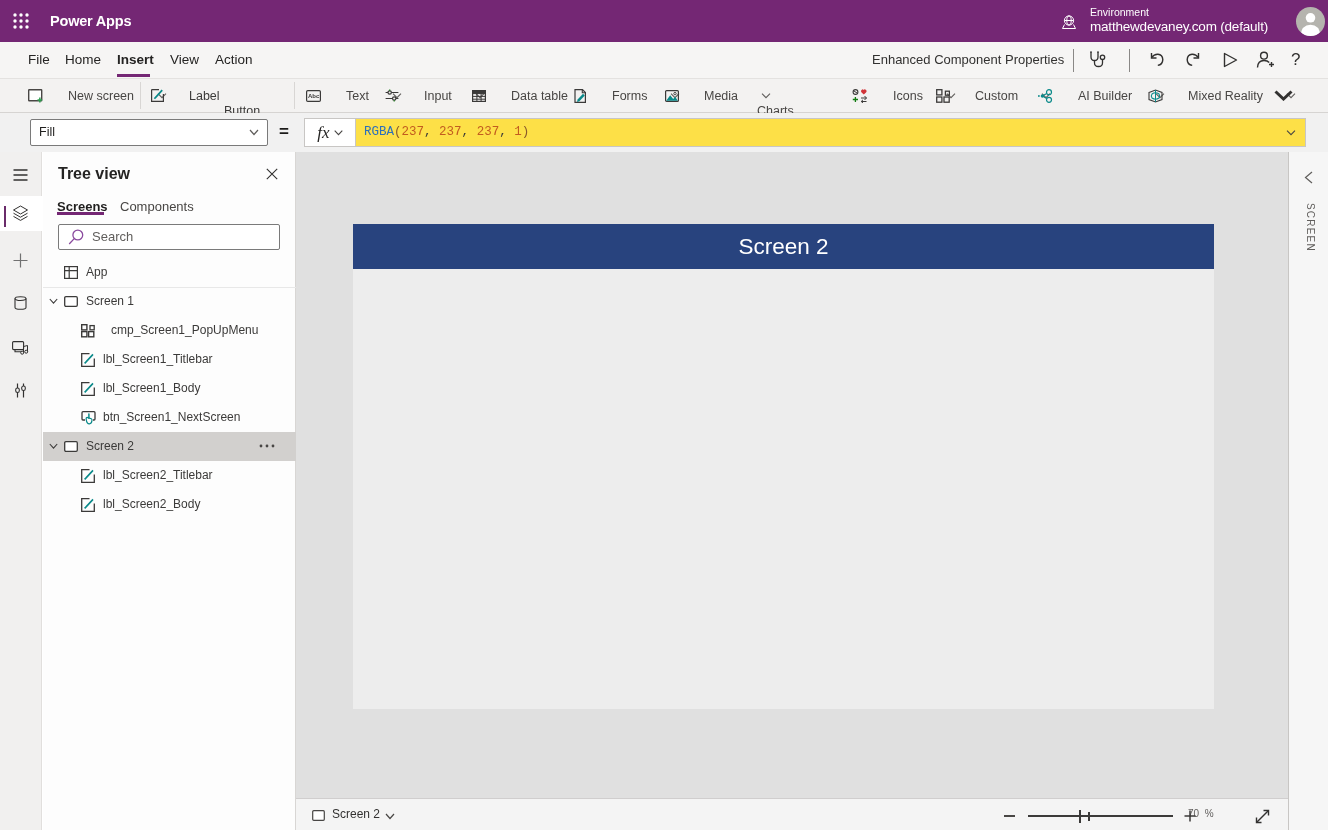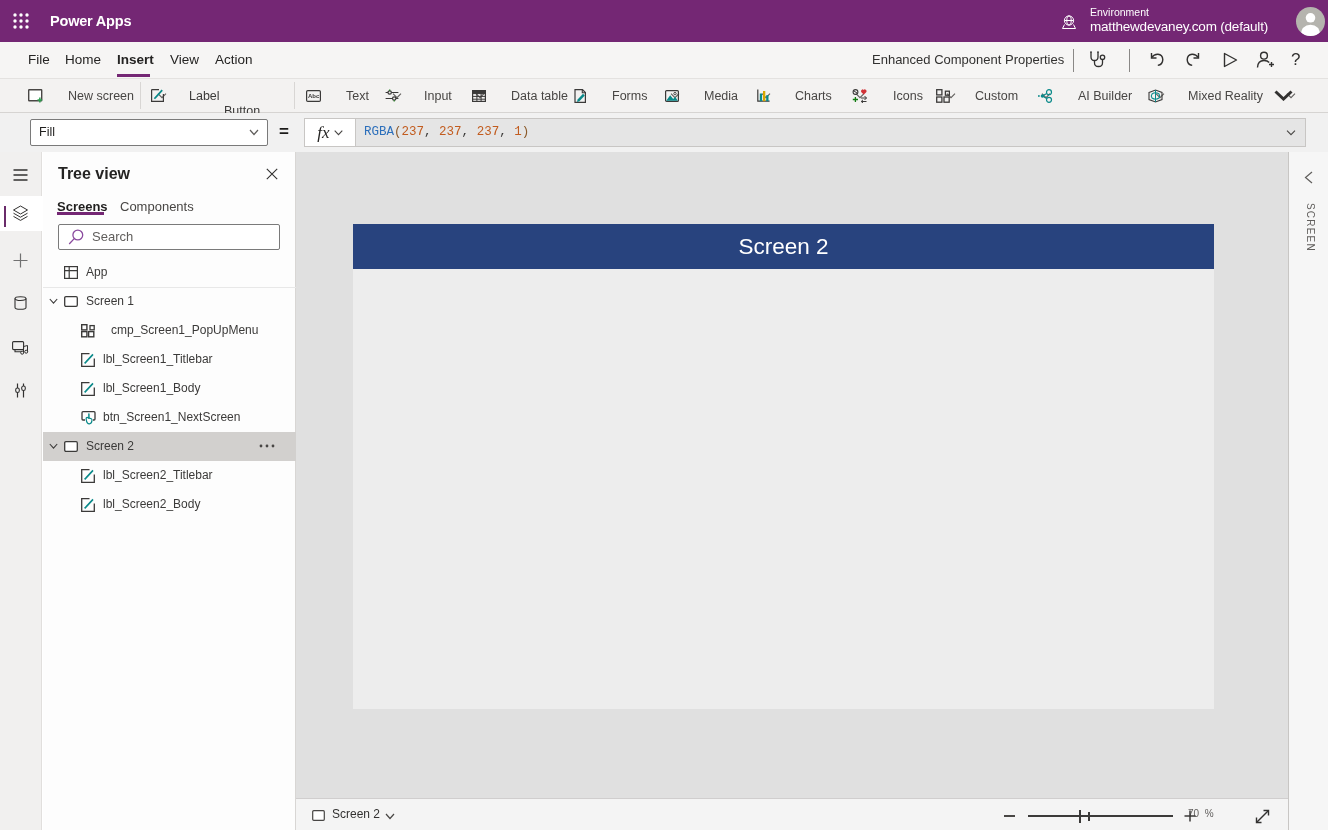--- a/index.html
+++ b/index.html
@@ -28,21 +28,21 @@
   .rit { position:absolute; top:79px; height:33px; display:flex; align-items:center; gap:25px; font-size:12.5px; color:#484644; white-space:nowrap; }
   .rsep { position:absolute; top:82px; width:1px; height:27px; background:#d8d6d4; }
   .chev { display:inline-block; margin-left:-2px; }
 
   
   #frow { left:0; top:113px; width:1328px; height:39px; background:#f1f1f1; }
   #fillbox { left:30px; top:119px; width:238px; height:27px; background:#fff; border:1px solid #7a7a7a; border-radius:2px; font-size:12.5px; color:#201f1e; line-height:25px; padding-left:8px; }
   #eq { left:279px; top:119px; width:16px; height:27px; font-size:17px; font-weight:bold; color:#1b1a19; line-height:26px; }
   #fxbox { left:304px; top:118px; width:52px; height:29px; background:#fff; border:1px solid #c8c6c4; display:flex; align-items:center; justify-content:center; gap:4px; }
   #fxbox .fx { font-family:"Liberation Serif", serif; font-style:italic; font-size:17px; color:#252423; }
-  #finput { left:356px; top:118px; width:950px; height:29px; background:#e5e5e5; border:1px solid #c8c6c4; border-left:none; font-family:"Liberation Mono", monospace; font-size:12.5px; line-height:27px; padding-left:8px; letter-spacing:0px; }
+  #finput { left:356px; top:118px; width:950px; height:29px; background:#fde047; border:1px solid #c8c6c4; border-left:none; font-family:"Liberation Mono", monospace; font-size:12.5px; line-height:27px; padding-left:8px; letter-spacing:0px; }
   .fk { color:#2c6fbb; } .fn { color:#c25c1f; } .fp { color:#8b5a2b; } .fc { color:#3b3a39; }
 
   
   #rail { left:0; top:152px; width:42px; height:678px; background:#f1f0ef; border-right:1px solid #e1dfdd; }
   #railsel { left:0; top:196px; width:42px; height:35px; background:#fff; }
   #railbar { left:3.5px; top:206px; width:2.5px; height:21px; background:#6a2b6a; }
   #tpanel { left:43px; top:152px; width:253px; height:678px; background:#fdfdfd; border-right:1px solid #d8d6d4; }
   #tvtitle { left:58px; top:165px; font-size:16px; font-weight:bold; color:#252423; }
   #tabscreens { left:57px; top:199px; font-size:13px; font-weight:bold; color:#201f1e; }
   #tabcomp { left:120px; top:199px; font-size:13px; color:#484644; }
@@ -212,21 +212,21 @@
     <svg width="14" height="12" viewBox="0 0 14 12">
       <rect x="0.6" y="0.6" width="12.8" height="10.8" rx="1" fill="none" stroke="#3b3a39" stroke-width="1.2"></rect>
       <path d="M1.2 10.8 L5.2 5.2 L8.2 9 L10.2 6.8 L12.8 10.8 Z" fill="#0a8a8a"></path>
       <circle cx="10" cy="3.6" r="1.2" fill="none" stroke="#3b3a39" stroke-width="0.9"></circle>
     </svg>
     <span>Media</span>
     <svg class="chev" width="10" height="6" viewBox="0 0 10 6">
       <path d="M1 0.7 L5 4.7 L9 0.7" fill="none" stroke="#605e5c" stroke-width="1.1"></path>
     </svg>
   </div>
-  <div class="rit" style="left:757px;">
+  <div class="rit" style="left:757px;flex-direction:column;">
     <svg width="13" height="13" viewBox="0 0 13 13">
       <path d="M0.8 0.6 L0.8 12.2 L12.6 12.2" stroke="#3b3a39" stroke-width="1.2" fill="none"></path>
       <rect x="2.8" y="4.5" width="2.3" height="7.7" fill="#0a8a8a"></rect>
       <rect x="6" y="2" width="2.3" height="10.2" fill="#d8a800"></rect>
       <rect x="9.2" y="6.2" width="2.3" height="6" fill="#0a8a8a"></rect>
     </svg>
     <span>Charts</span>
     <svg class="chev" width="10" height="6" viewBox="0 0 10 6">
       <path d="M1 0.7 L5 4.7 L9 0.7" fill="none" stroke="#605e5c" stroke-width="1.1"></path>
     </svg>

